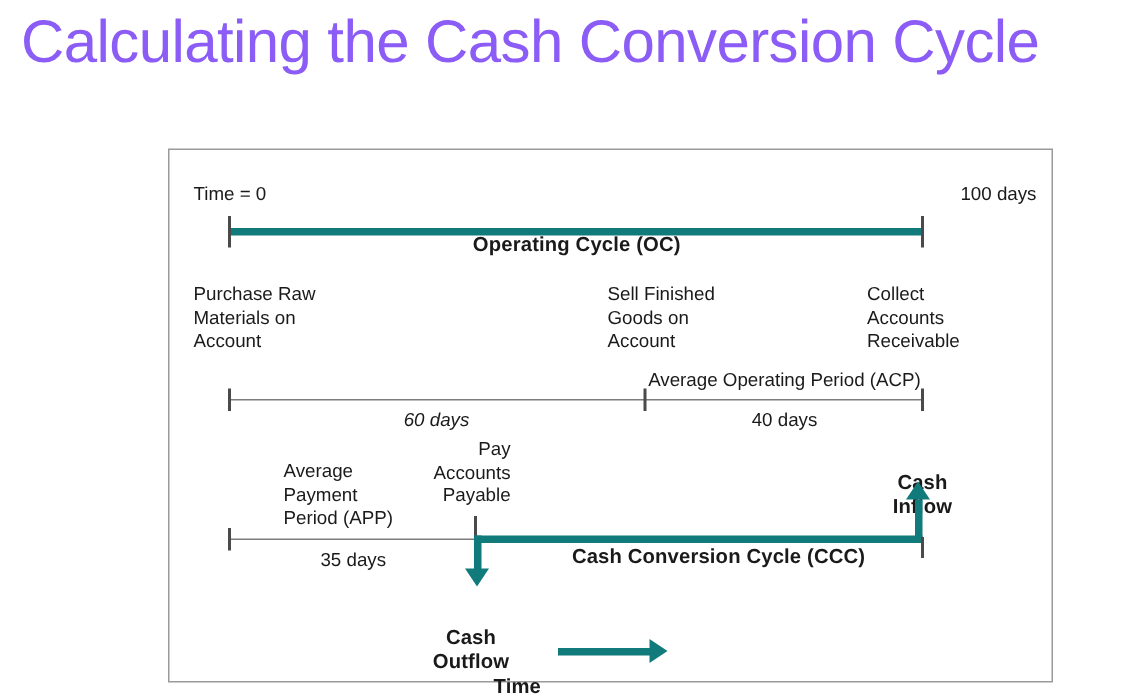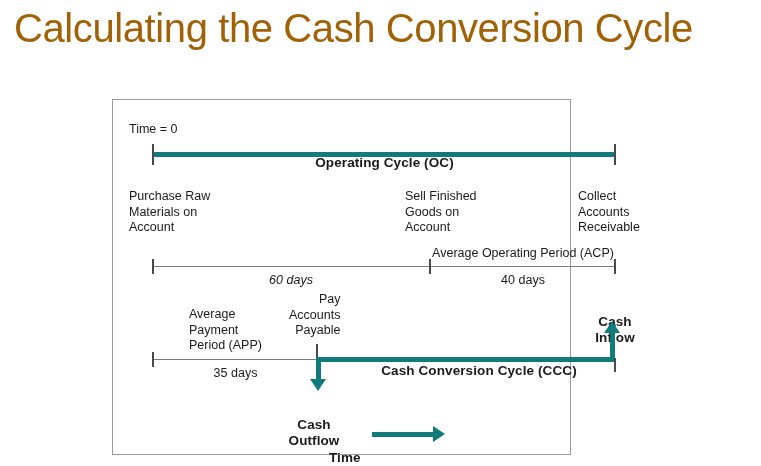--- a/index.html
+++ b/index.html
@@ -18,31 +18,31 @@
 
   
   #page-title {
     position: absolute;
     left: 14px;
     top: 6px;
     width: 740px;
     font-size: 40px;
     font-weight: 400;
     letter-spacing: -0.4px;
-    color: #a16207;
+    color: #8b5cf6;
     white-space: nowrap;
     font-family: "Liberation Sans", sans-serif;
   }
 
   
   #diagram-frame {
     position: absolute;
     left: 112px;
     top: 99px;
-    width: 459px;
+    width: 590px;
     height: 356px;
     border: 1px solid #9a9a9a;
     background: #ffffff;
     box-sizing: border-box;
   }
 
   
   .txt {
     position: absolute;
     font-family: "Liberation Sans", sans-serif;
@@ -106,20 +106,21 @@
 </style>
 </head>
 <body>
 
 <div id="page-title">Calculating the Cash Conversion Cycle</div>
 
 <div id="diagram-frame">
 
   <div class="txt" style="left:16px; top:22px;">Time = 0</div>
 
+  <div class="txt right" style="right:10px; top:22px; width:120px;">100 days</div>
 
   <div class="txt bold center" style="left:0px; top:31px; width:543px; font-size:13.5px;">Operating Cycle (OC)</div>
 
   <div class="teal-bar" style="left:40px; top:52px; width:462px; height:5px;"></div>
   <div class="tick" style="left:39px; top:44px; height:21px;"></div>
   <div class="tick" style="left:501px; top:44px; height:21px;"></div>
 
   <div class="txt" style="left:16px; top:89px;">Purchase Raw
 Materials on
 Account</div>

